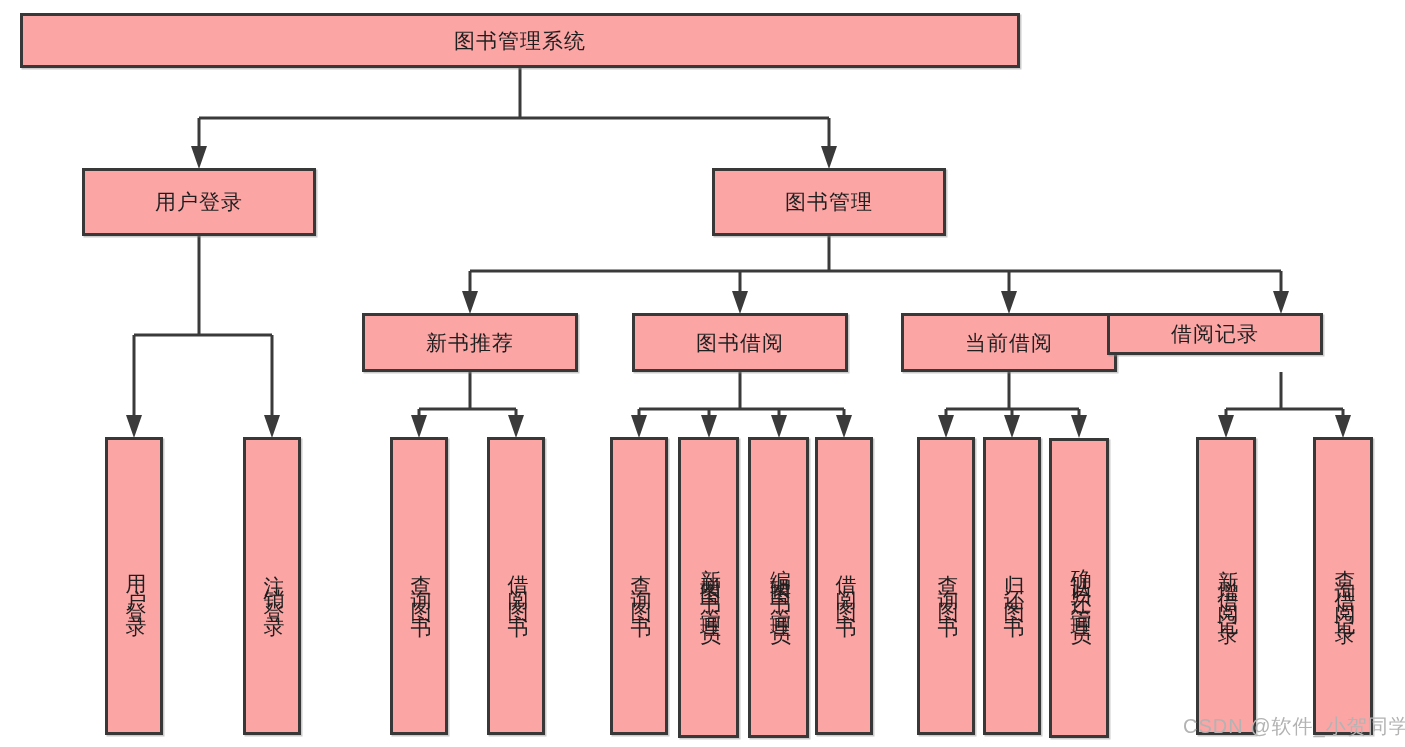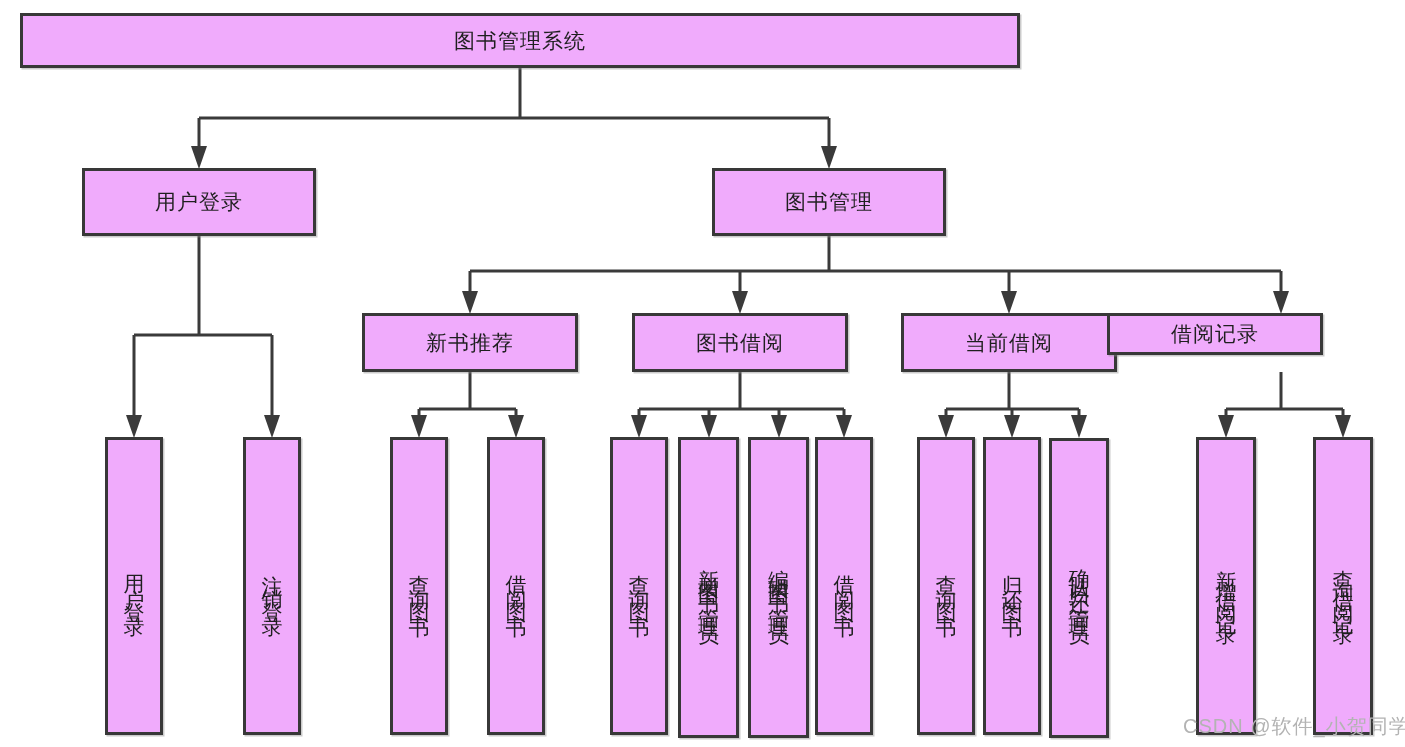--- a/index.html
+++ b/index.html
@@ -8,24 +8,25 @@
     width: 1405px; height: 747px; overflow: hidden;
   }
   .canvas {
     position: relative; width: 1405px; height: 747px; background: #ffffff;
   }
   .connectors {
     position: absolute; left: 0; top: 0; width: 1405px; height: 747px;
   }
   .node {
     position: absolute; box-sizing: border-box;
-    background: #f0abfc; border: 3px solid #383838;
+    background: #fca5a5; border: 3px solid #383838;
     box-shadow: 1.5px 1.5px 0 rgba(140,140,140,0.45);
     display: flex; align-items: center; justify-content: center;
     color: #1f1f1f;
+    font-family: Liberation Mono, monospace;
   }
   .h-node { font-size: 21px; letter-spacing: 1px; }
   .v-node span {
     writing-mode: vertical-rl; text-orientation: mixed;
     font-size: 21px; letter-spacing: 14px; display: block;
   }
   .v-node.v6 span { letter-spacing: 11px; }
   .v-node.v9 span { letter-spacing: 8px; }
   .watermark {
     position: absolute; left: 1183px; top: 713px; z-index: 5;

